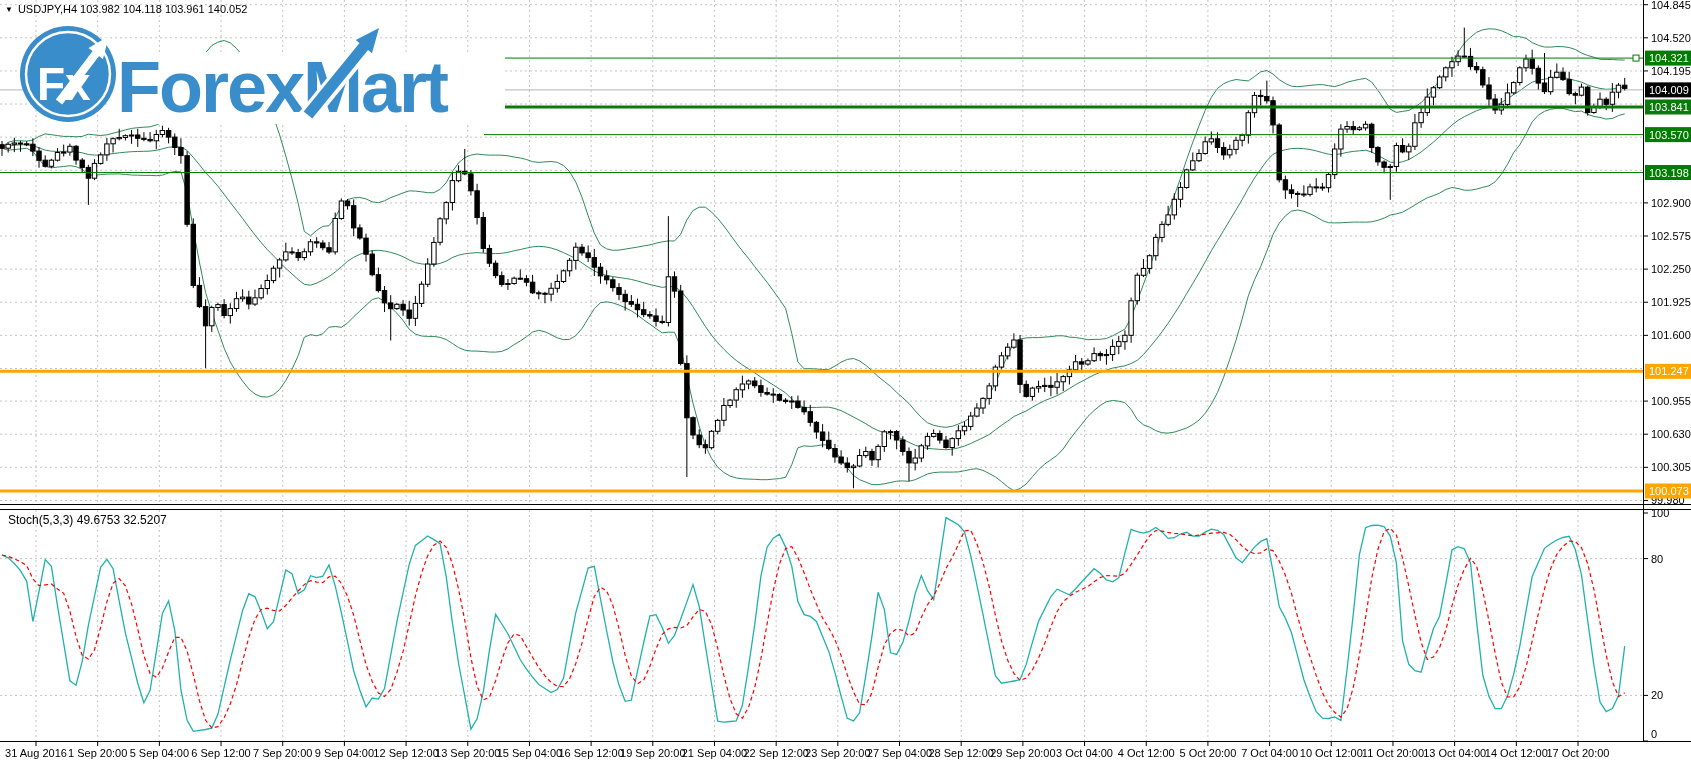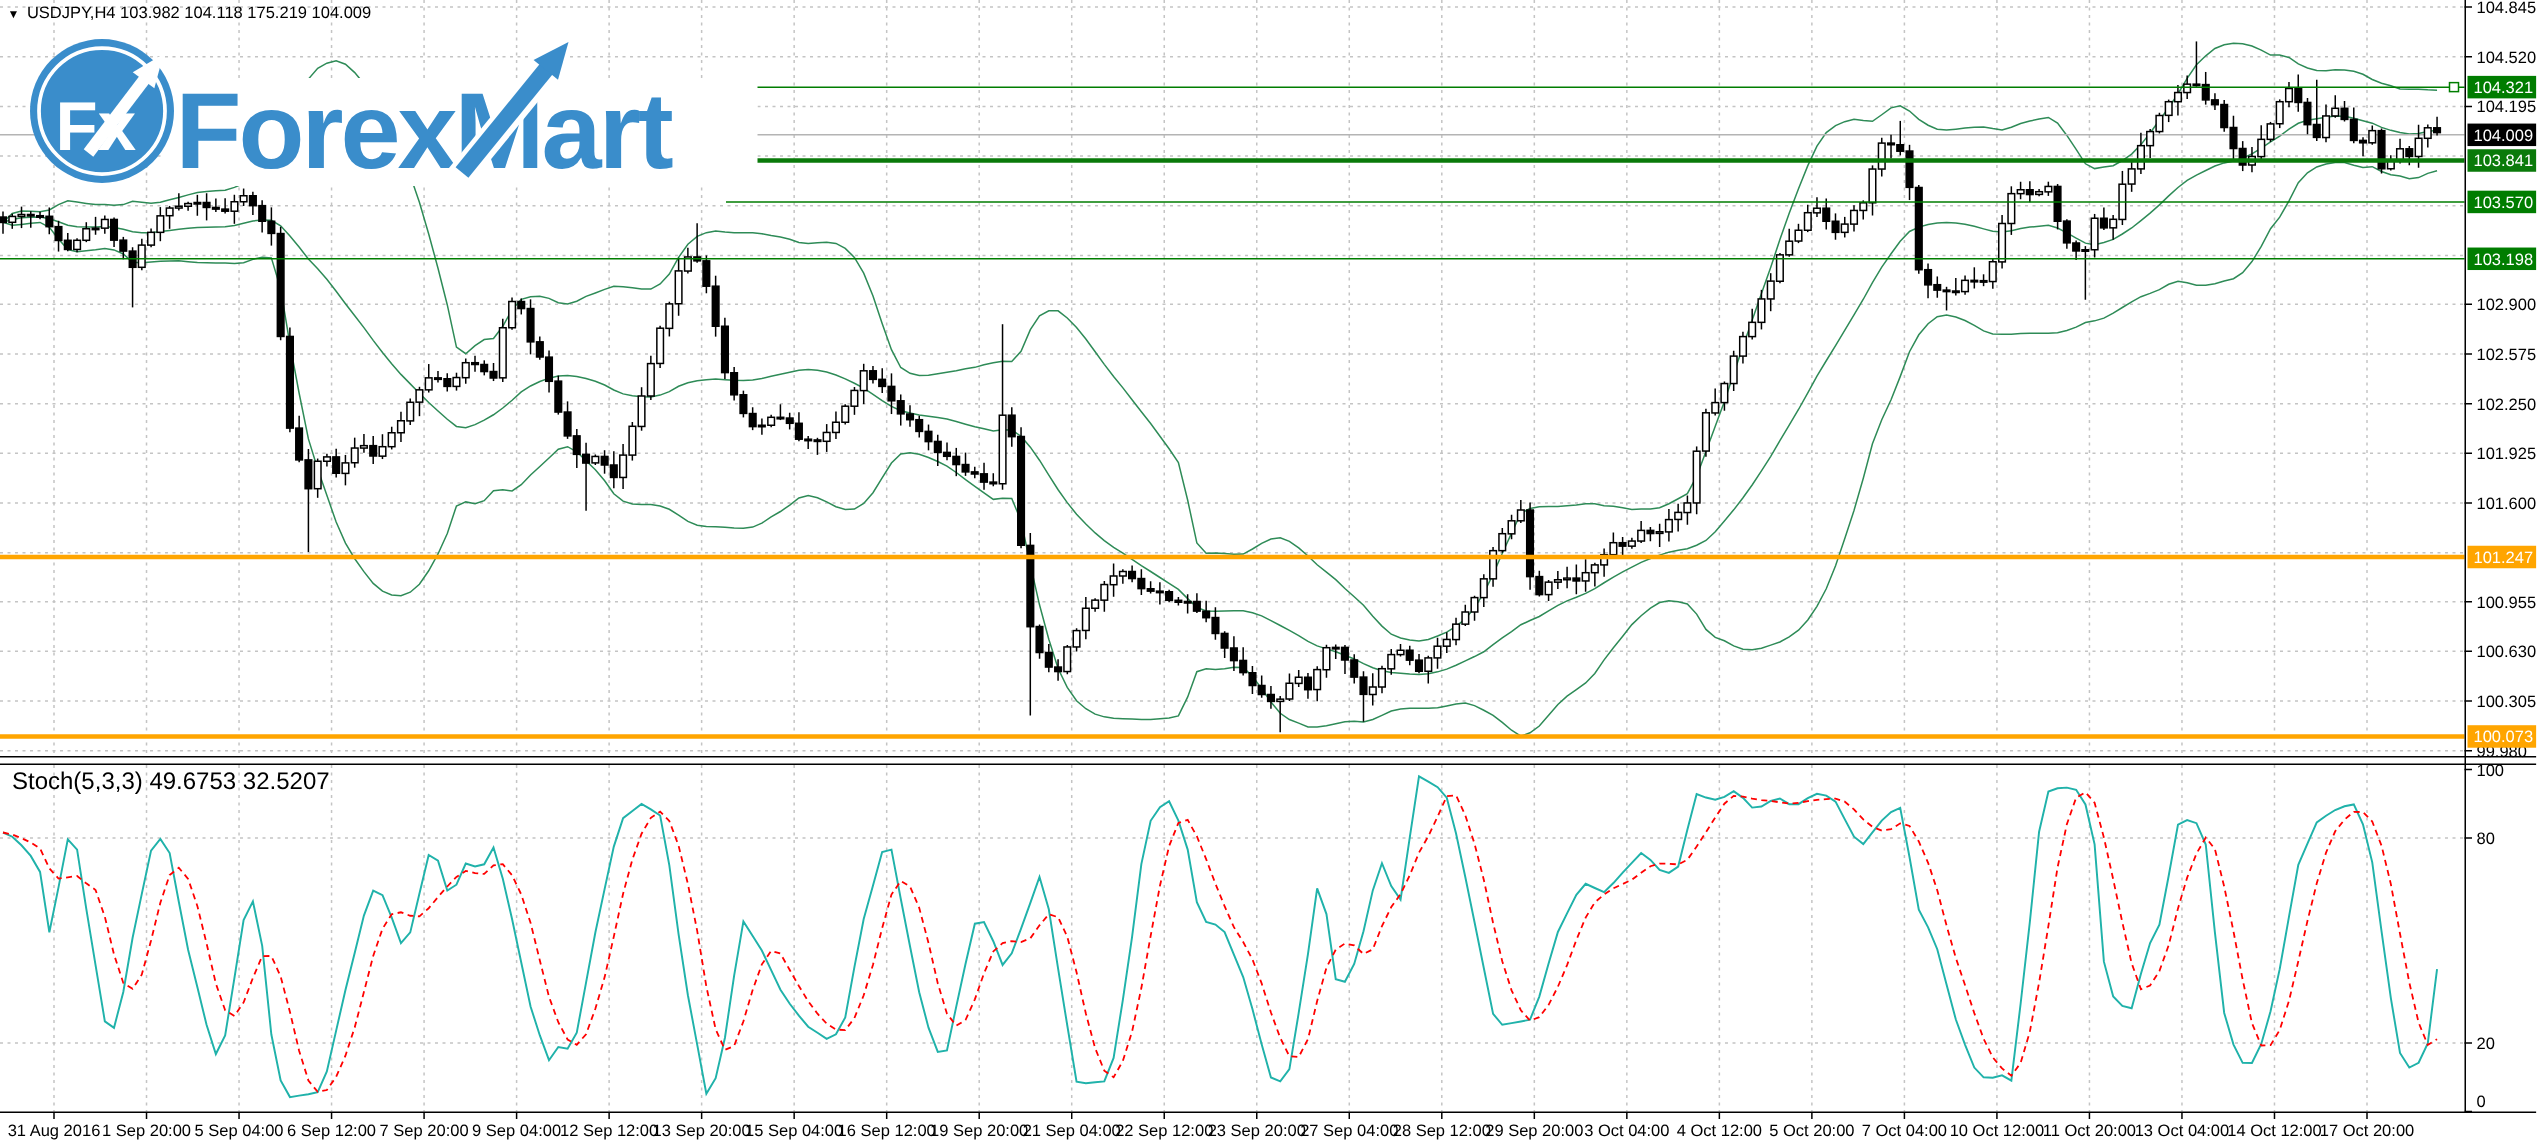--- a/index.html
+++ b/index.html
@@ -2,21 +2,21 @@
 <html><head>
 <meta charset="utf-8">
 <style>
   html,body{margin:0;padding:0;background:#ffffff;}
   .screen{position:relative;width:1691px;height:764px;background:#fff;overflow:hidden;
           font-family:"Liberation Sans",sans-serif;}
   .screen svg.chart{position:absolute;left:0;top:0;}
   .title-bar{position:absolute;left:5px;top:3px;display:flex;align-items:center;
              font-size:11px;color:#000;z-index:5;}
   .title-bar .dd{font-size:8px;margin-right:5px;cursor:pointer;}
-  .stoch-label{position:absolute;left:8px;top:513px;font-size:16px;color:#000;z-index:5;text-align:center;}
+  .stoch-label{position:absolute;left:8px;top:513px;font-size:12px;color:#000;z-index:5;text-align:center;}
   .logo{position:absolute;left:17px;top:22px;z-index:4;}
   text{font-family:"Liberation Sans",sans-serif;}
 </style>
 </head>
 <body>
 
 <div class="screen">
 
   <svg class="chart" id="chart-svg" width="1691" height="764">
       <defs>
@@ -755,21 +755,21 @@
         <text x="1454.64" y="757" font-size="11" fill="#000000" text-anchor="middle">13 Oct 04:00</text>
         <line x1="1516.32" y1="742" x2="1516.32" y2="746" stroke="#000000"></line>
         <text x="1516.32" y="757" font-size="11" fill="#000000" text-anchor="middle">14 Oct 12:00</text>
         <line x1="1578" y1="742" x2="1578" y2="746" stroke="#000000"></line>
         <text x="1578" y="757" font-size="11" fill="#000000" text-anchor="middle">17 Oct 20:00</text>
       </g>
     </svg>
 
   <div class="title-bar">
     <span class="dd">▼</span>
-    <span>USDJPY,H4  103.982 104.118 175.219 104.009</span>
+    <span>USDJPY,H4  103.982 104.118 103.961 140.052</span>
   </div>
 
   <div class="logo">
     <svg width="492" height="104" viewBox="0 0 492 104">
       <rect x="92" y="30" width="396" height="72" fill="#ffffff"></rect>
       <circle cx="51" cy="52" r="48" fill="#3a8dcb"></circle>
       <circle cx="51" cy="52" r="42" fill="none" stroke="#ffffff" stroke-width="2.5"></circle>
       <text x="20" y="78" font-size="46" font-weight="bold" fill="#ffffff">Fx</text>
       <line x1="42" y1="80" x2="80" y2="30" stroke="#ffffff" stroke-width="8"></line>
       <polygon points="92,14 85.9,36.9 71.5,26.1" fill="#ffffff"></polygon>

